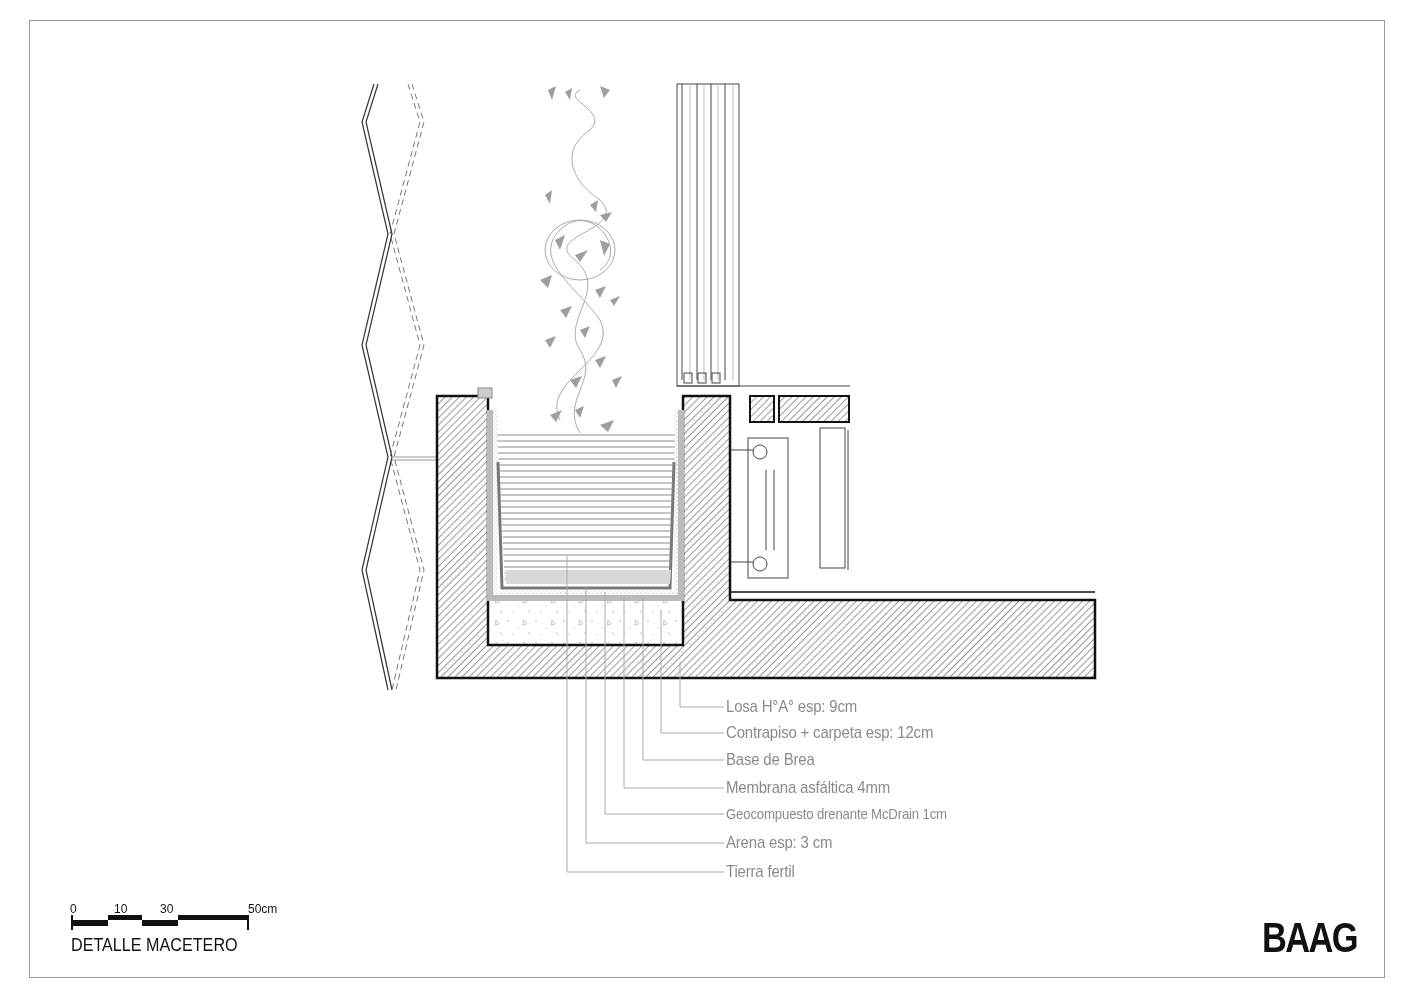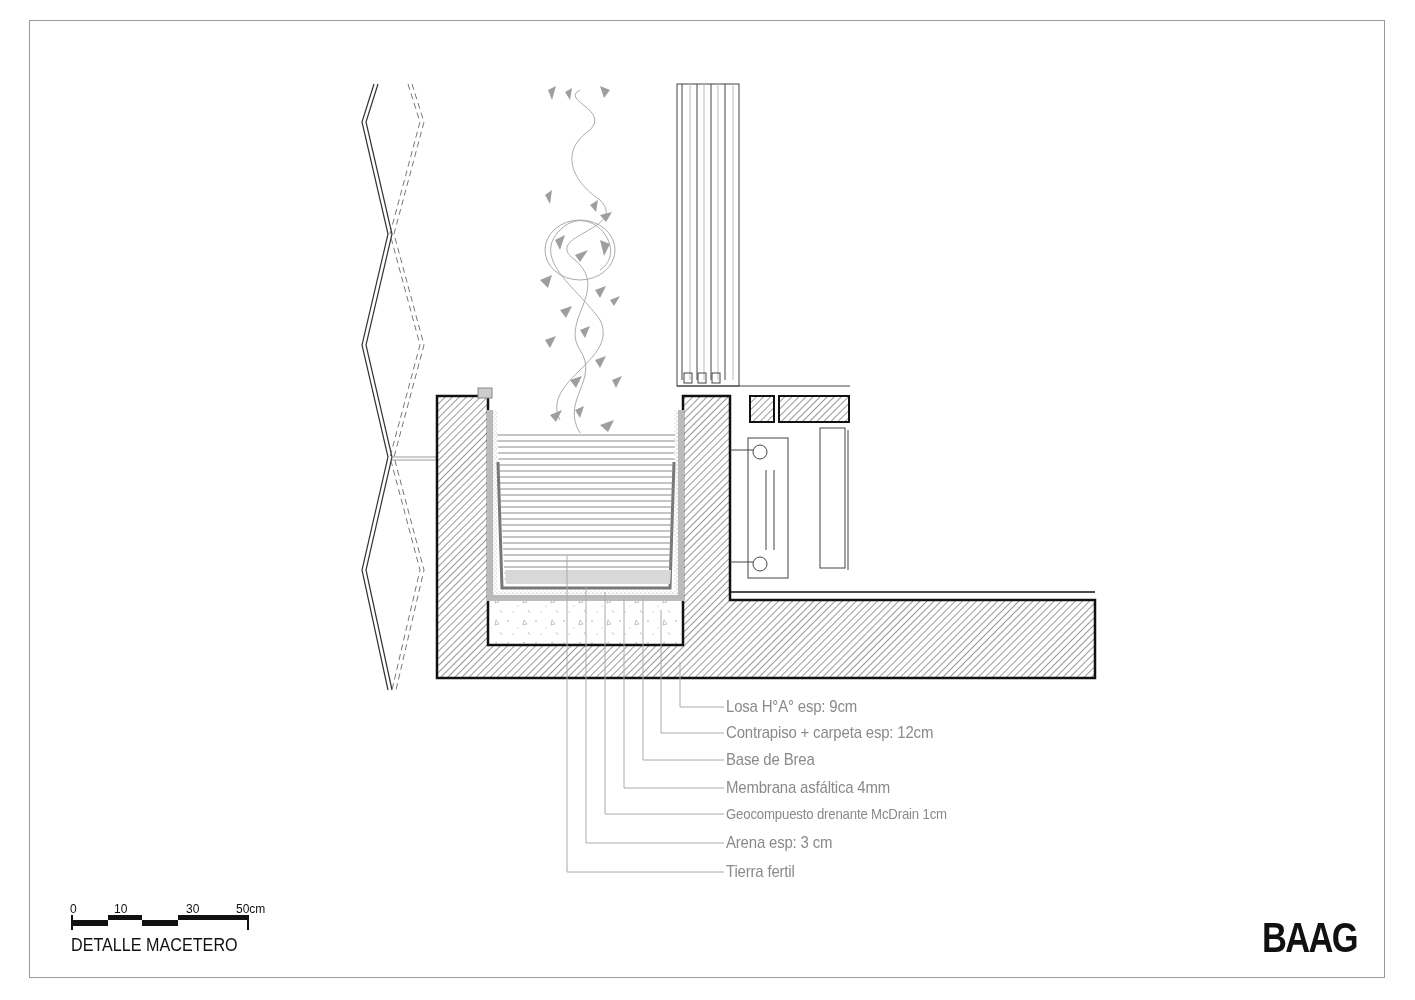--- a/index.html
+++ b/index.html
@@ -149,17 +149,17 @@
 <div class="label" style="top:697px">Losa  H°A° esp: 9cm</div>
 <div class="label" style="top:723px">Contrapiso + carpeta esp: 12cm</div>
 <div class="label" style="top:750px">Base de Brea</div>
 <div class="label" style="top:778px">Membrana asfáltica 4mm</div>
 <div class="label small" style="top:805px">Geocompuesto drenante McDrain 1cm</div>
 <div class="label" style="top:833px">Arena esp: 3 cm</div>
 <div class="label" style="top:862px">Tierra fertil</div>
 
 <div class="scale-num" style="left:70px">0</div>
 <div class="scale-num" style="left:114px">10</div>
-<div class="scale-num" style="left:186px">30</div>
-<div class="scale-num" style="left:236px">50cm</div>
+<div class="scale-num" style="left:160px">30</div>
+<div class="scale-num" style="left:248px">50cm</div>
 
 <div class="scale-title">DETALLE MACETERO</div>
 <div class="logo">BAAG</div>
 
 </body></html>

